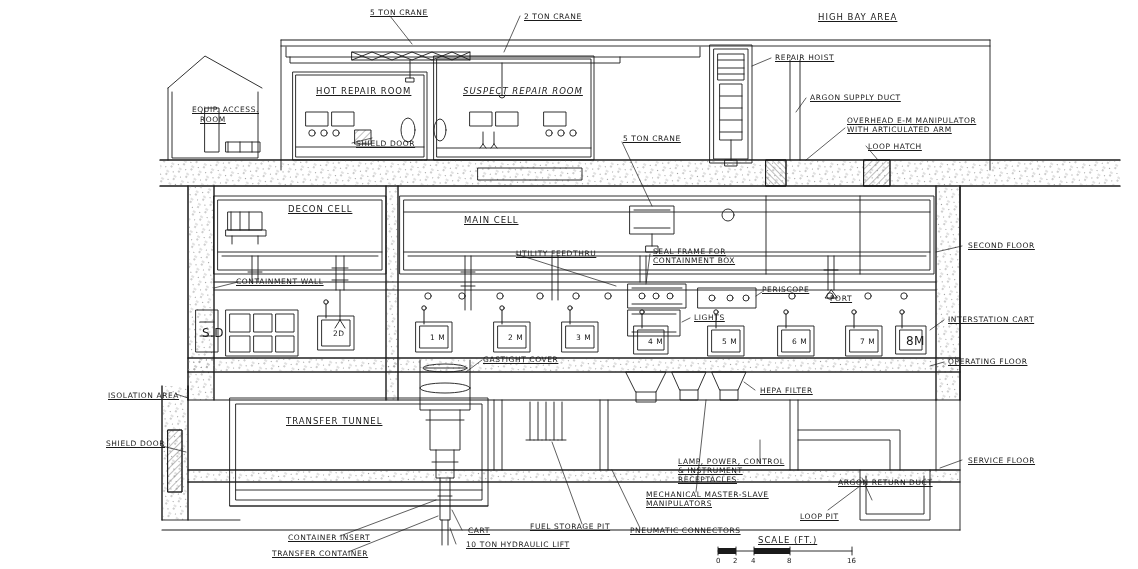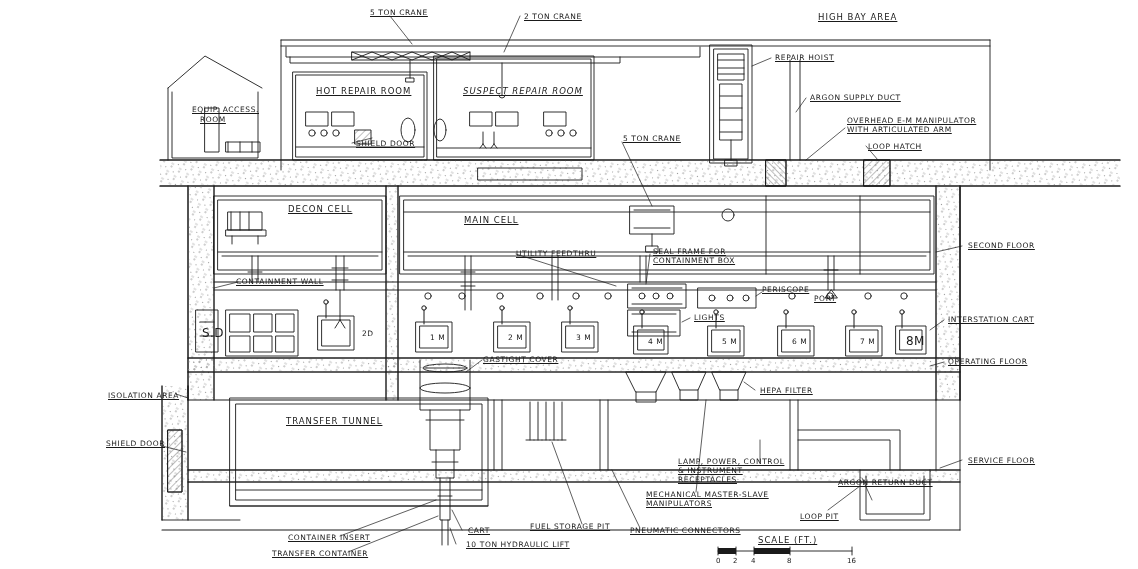--- a/index.html
+++ b/index.html
@@ -377,21 +377,21 @@
 
 <div class="lbl big u" style="left:288px;top:205px;">DECON CELL</div>
 <div class="lbl big u" style="left:464px;top:216px;">MAIN CELL</div>
 <div class="lbl u" style="left:968px;top:241px;">SECOND FLOOR</div>
 
 <div class="lbl u" style="left:516px;top:249px;">UTILITY FEEDTHRU</div>
 <div class="lbl u" style="left:653px;top:247px;">SEAL FRAME FOR</div>
 <div class="lbl u" style="left:653px;top:256px;">CONTAINMENT BOX</div>
 
 <div class="lbl u" style="left:762px;top:285px;">PERISCOPE</div>
-<div class="lbl u" style="left:770px;top:294px;padding-left:44px;">PORT</div>
+<div class="lbl u" style="left:786px;top:294px;padding-left:44px;">PORT</div>
 
 <div class="lbl u" style="left:236px;top:277px;">CONTAINMENT WALL</div>
 <div class="lbl u" style="left:948px;top:315px;">INTERSTATION CART</div>
 <div class="lbl u" style="left:948px;top:357px;">OPERATING FLOOR</div>
 <div class="lbl u" style="left:694px;top:313px;">LIGHTS</div>
 <div class="lbl u" style="left:483px;top:355px;">GASTIGHT COVER</div>
 
 <div class="lbl u" style="left:108px;top:391px;">ISOLATION AREA</div>
 <div class="lbl big u" style="left:286px;top:417px;">TRANSFER TUNNEL</div>
 <div class="lbl u" style="left:760px;top:386px;">HEPA FILTER</div>
@@ -410,21 +410,21 @@
 <div class="lbl u" style="left:630px;top:526px;">PNEUMATIC CONNECTORS</div>
 <div class="lbl u" style="left:530px;top:522px;">FUEL STORAGE PIT</div>
 
 <div class="lbl u" style="left:468px;top:526px;">CART</div>
 <div class="lbl u" style="left:466px;top:540px;">10 TON HYDRAULIC LIFT</div>
 <div class="lbl u" style="left:288px;top:533px;">CONTAINER INSERT</div>
 <div class="lbl u" style="left:272px;top:549px;">TRANSFER CONTAINER</div>
 
 <div class="lbl sm" style="left:202px;top:329px;">S.D</div>
 
-<div class="lbl" style="left:333px;top:329px;margin-left:29px;">2D</div>
+<div class="lbl" style="left:333px;top:329px;">2D</div>
 <div class="lbl" style="left:430px;top:333px;">1 M</div>
 <div class="lbl" style="left:508px;top:333px;">2 M</div>
 <div class="lbl" style="left:576px;top:333px;">3 M</div>
 <div class="lbl" style="left:648px;top:337px;">4 M</div>
 <div class="lbl" style="left:722px;top:337px;">5 M</div>
 <div class="lbl" style="left:792px;top:337px;">6 M</div>
 <div class="lbl" style="left:860px;top:337px;">7 M</div>
 <div class="lbl sm" style="left:906px;top:337px;">8M</div>
 
 <div class="lbl big u" style="left:758px;top:536px;">SCALE (FT.)</div>

